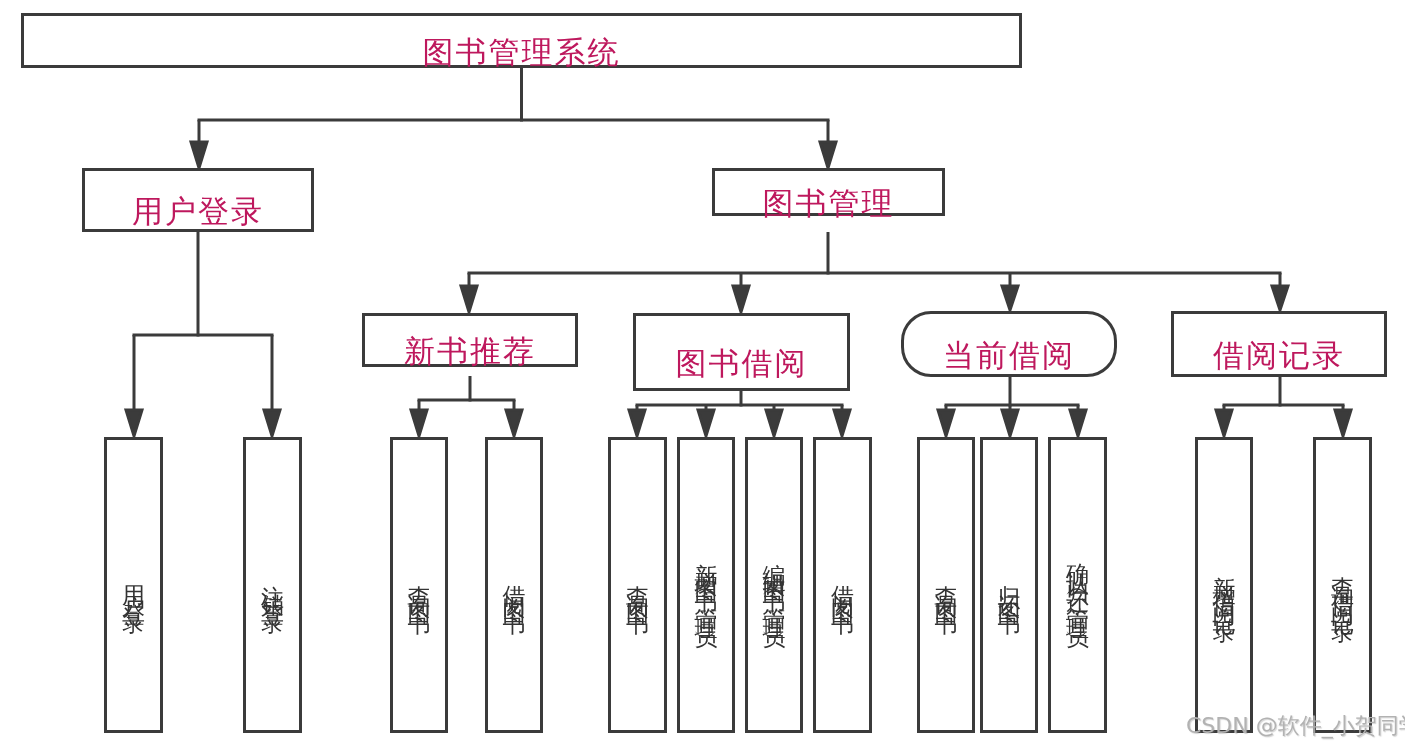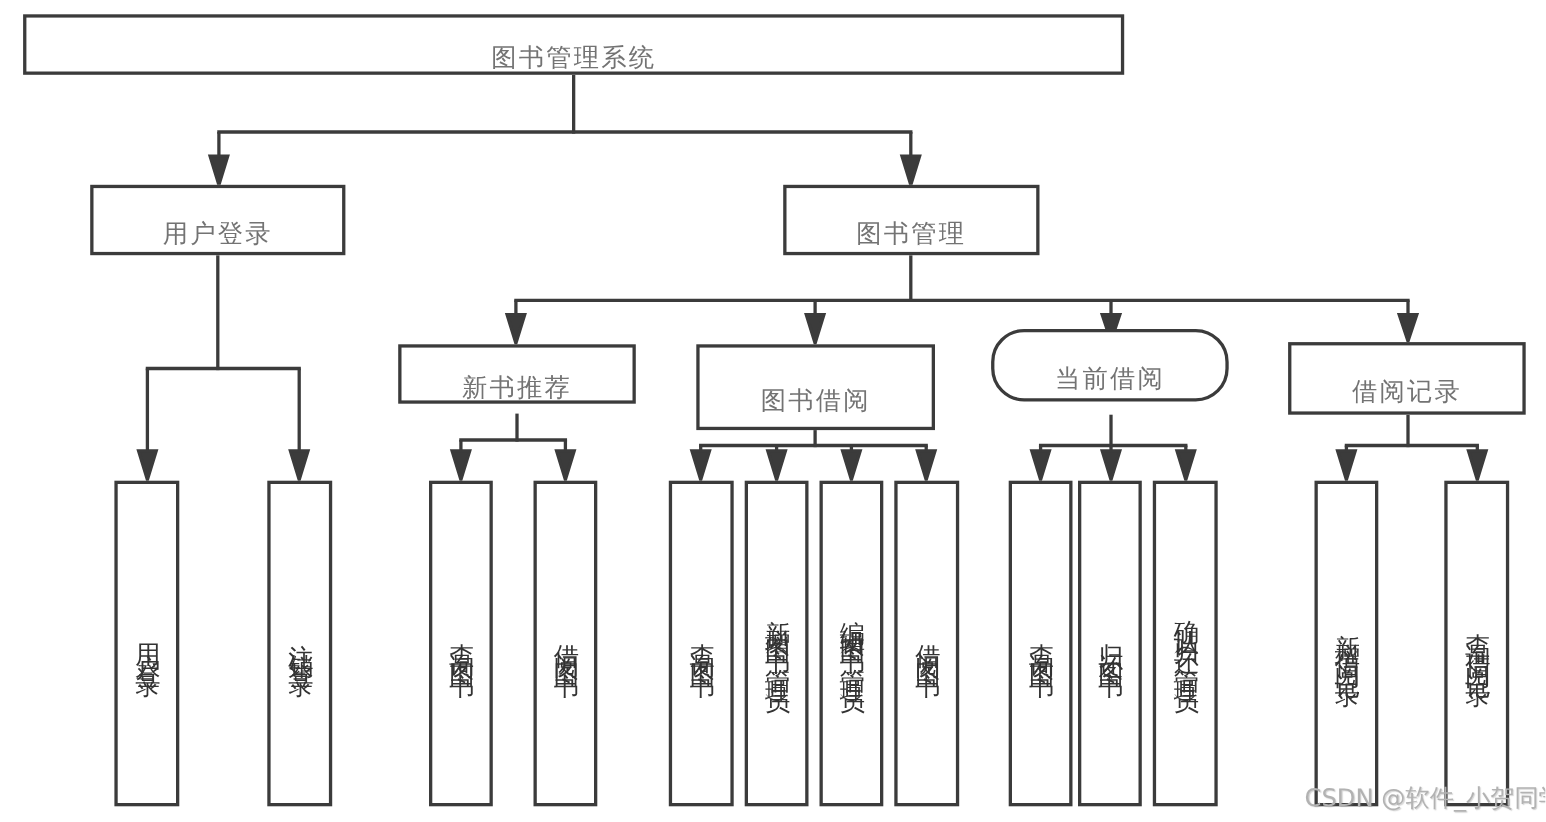--- a/index.html
+++ b/index.html
@@ -15,23 +15,23 @@
   svg.connectors{position:absolute;left:0;top:0;z-index:1;}
   .node{
     position:absolute;
     box-sizing:border-box;
     border:3px solid #3b3b3b;
     background:#ffffff;
     display:flex;align-items:center;justify-content:center;
     z-index:2;
   }
   .node .lbl{
-    font-size:23px;
+    font-size:31px;
     letter-spacing:2px;
-    color:#737373;
+    color:#be185d;
     white-space:nowrap;
     margin-top:24px;
   }
   .leaf{
     position:absolute;
     top:437px;height:296px;width:59px;
     box-sizing:border-box;
     border:3px solid #3b3b3b;
     background:#ffffff;
     display:flex;align-items:center;justify-content:center;
@@ -138,31 +138,31 @@
     </g>
   </svg>
 
   <div class="node" style="left:21px;top:13px;width:1001px;height:55px;">
     <span class="lbl">图书管理系统</span>
   </div>
 
   <div class="node" style="left:82px;top:168px;width:232px;height:64px;">
     <span class="lbl">用户登录</span>
   </div>
-  <div class="node" style="left:712px;top:168px;width:233px;height:64px;">
+  <div class="node" style="left:712px;top:168px;width:233px;height:48px;">
     <span class="lbl">图书管理</span>
   </div>
 
   <div class="node" style="left:362px;top:313px;width:216px;height:54px;">
     <span class="lbl">新书推荐</span>
   </div>
   <div class="node" style="left:633px;top:313px;width:217px;height:78px;">
     <span class="lbl">图书借阅</span>
   </div>
-  <div class="node" style="left:901px;top:299px;width:216px;height:66px;border-radius:30px;">
+  <div class="node" style="left:901px;top:311px;width:216px;height:66px;border-radius:30px;">
     <span class="lbl">当前借阅</span>
   </div>
   <div class="node" style="left:1171px;top:311px;width:216px;height:66px;">
     <span class="lbl">借阅记录</span>
   </div>
 
   <div class="leaf" style="left:104px;">
     <span class="vlbl">用户登录</span>
   </div>
   <div class="leaf" style="left:243px;">

